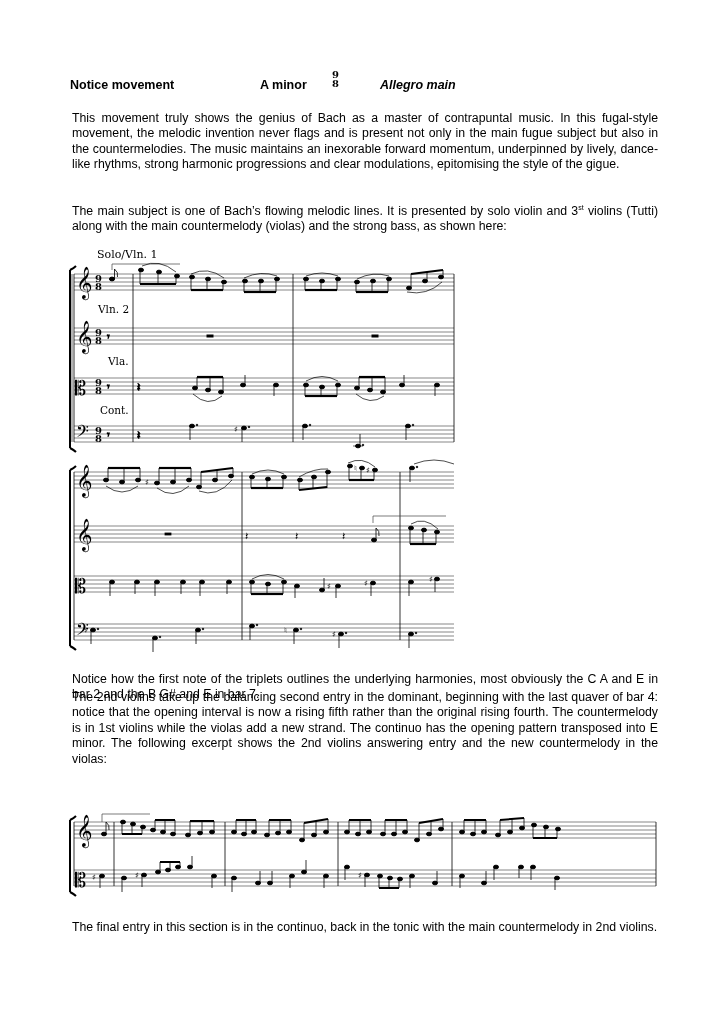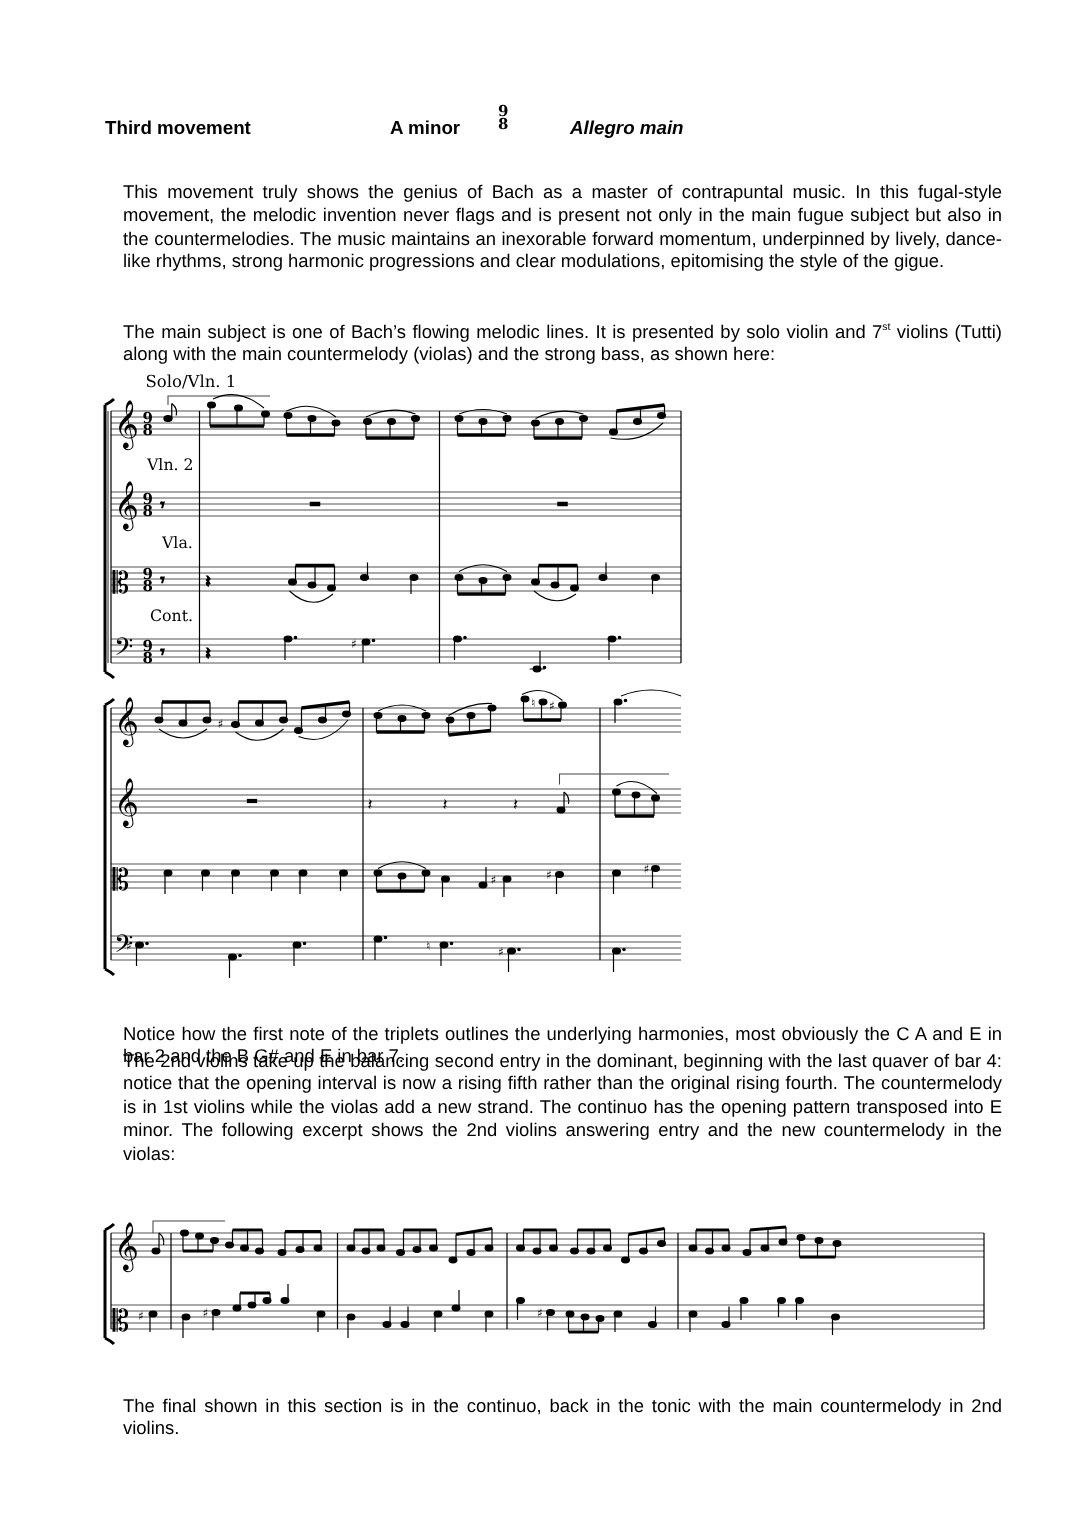--- a/index.html
+++ b/index.html
@@ -7,46 +7,46 @@
          font-family: "Liberation Sans", sans-serif; color: #000; }
   .heading { position: absolute; top: 78px; left: 70px; width: 600px; height: 18px;
              font-size: 12.5px; font-weight: bold; }
   .heading span { position: absolute; top: 0; white-space: nowrap; }
   .h-title { left: 0; }
   .h-key { left: 190px; }
   .h-time { left: 262px; top: -8px !important; font-family: "DejaVu Serif", serif;
             font-weight: bold; font-size: 10px; line-height: 9px; text-align: center; }
   .h-tempo { left: 310px; font-style: italic; }
   .para { position: absolute; left: 70px; width: 586px; font-size: 12.3px; line-height: 15.4px;
-          text-align: justify; margin: 12px; }
+          text-align: justify; margin: 2px; }
   .para sup { font-size: 7px; line-height: 0; }
   #p1 { top: 109px; }
   #p2 { top: 202px; }
   #p3 { top: 670px; }
   #p4 { top: 688px; }
   #p5 { top: 918px; }
   .score { position: absolute; }
   .score svg { display: block; }
   .serif { font-family: "DejaVu Serif", "Liberation Serif", serif; }
 </style>
 </head>
 <body>
 
 <div class="heading">
-  <span class="h-title">Third movement</span>
+  <span class="h-title">Notice movement</span>
   <span class="h-key">A minor</span>
   <span class="h-time">
     <span style="position:static;display:block">9</span>
     <span style="position:static;display:block">8</span>
   </span>
   <span class="h-tempo">Allegro main</span>
 </div>
 
 <p class="para" id="p1">This movement truly shows the genius of Bach as a master of contrapuntal music. In this fugal-style movement, the melodic invention never flags and is present not only in the main fugue subject but also in the countermelodies. The music maintains an inexorable forward momentum, underpinned by lively, dance-like rhythms, strong harmonic progressions and clear modulations, epitomising the style of the gigue.</p>
-<p class="para" id="p2"><span>The main subject is one of Bach’s flowing melodic lines. It is presented by solo violin and 7</span><sup>st</sup><span> violins (Tutti) along with the main countermelody (violas) and the strong bass, as shown here:</span></p>
+<p class="para" id="p2"><span>The main subject is one of Bach’s flowing melodic lines. It is presented by solo violin and 3</span><sup>st</sup><span> violins (Tutti) along with the main countermelody (violas) and the strong bass, as shown here:</span></p>
 
 <div class="score" style="left:62px;top:244px;text-align:center;">
 <svg width="400" height="210" viewBox="0 0 400 210" xmlns="http://www.w3.org/2000/svg">
   <g fill="none" stroke="#555" stroke-width="0.7">
 
     <g id="st1">
       <line x1="12" y1="30" x2="392" y2="30"></line>
           <line x1="12" y1="34" x2="392" y2="34"></line>
           <line x1="12" y1="38" x2="392" y2="38"></line>
           <line x1="12" y1="42" x2="392" y2="42"></line>
@@ -590,13 +590,13 @@
           <line x1="457" y1="59" x2="457" y2="70"></line>
       <ellipse cx="471" cy="59" rx="2.6" ry="1.9"></ellipse>
           <line x1="469" y1="59" x2="469" y2="72"></line>
       <ellipse cx="495" cy="70" rx="2.6" ry="1.9"></ellipse>
           <line x1="493" y1="70" x2="493" y2="82"></line>
     </g>
   </g>
 </svg>
 </div>
 
-<p class="para" id="p5">The final shown in this section is in the continuo, back in the tonic with the main countermelody in 2nd violins.</p>
+<p class="para" id="p5">The final entry in this section is in the continuo, back in the tonic with the main countermelody in 2nd violins.</p>
 
 </body></html>

